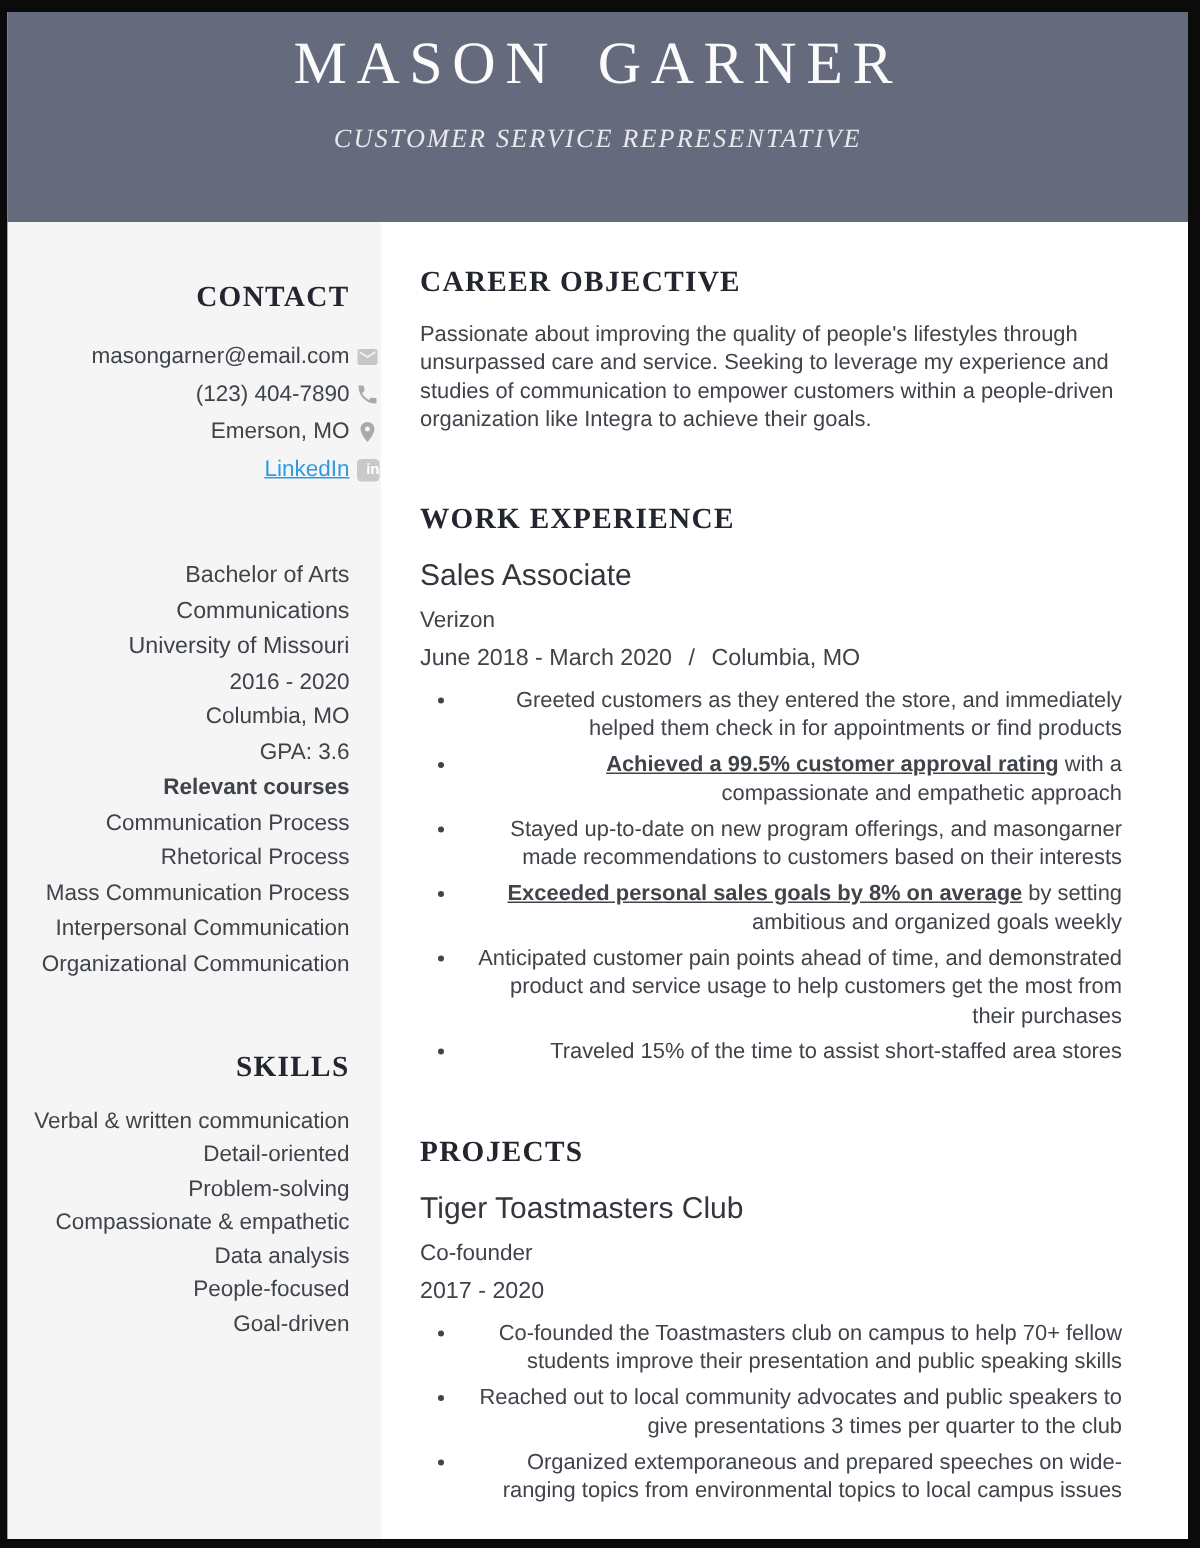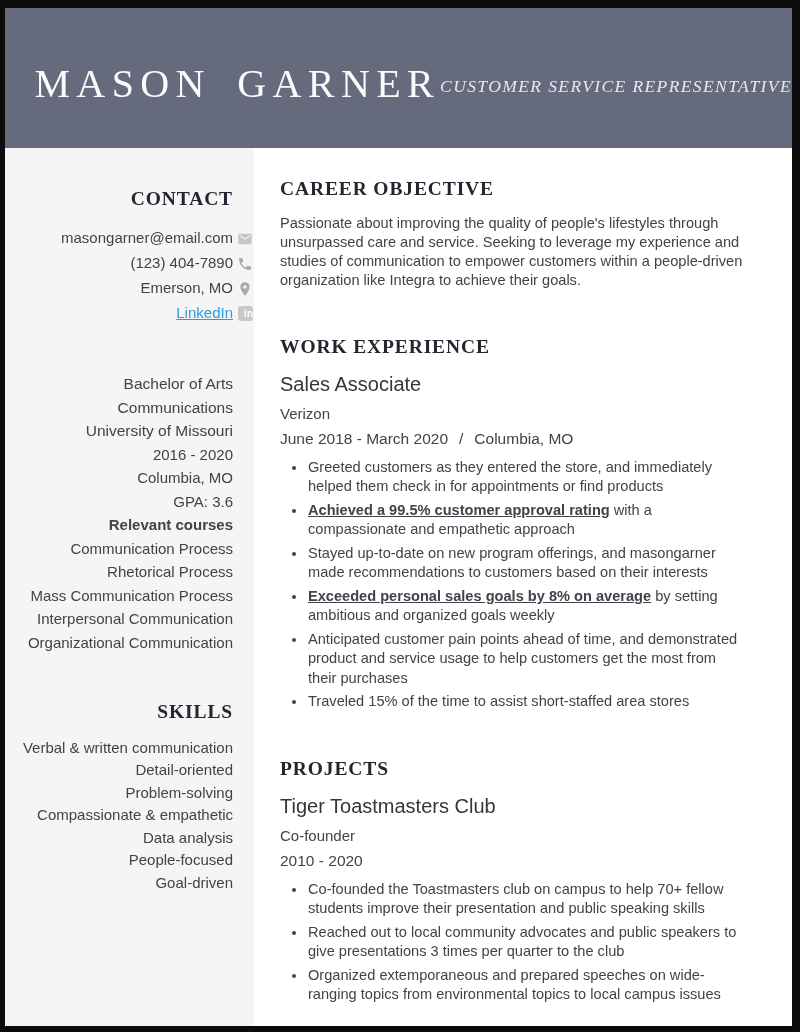--- a/index.html
+++ b/index.html
@@ -12,21 +12,21 @@
   .page {
     position:absolute; left:5px; top:8px; right:8px; bottom:6px;
     background:#ffffff;
     display:flex; flex-direction:column;
     overflow:hidden;
   }
   
   .banner {
     height:140px; flex:0 0 140px;
     background:#656b7d;
-    display:flex; flex-direction:row; align-items:center; justify-content:flex-end;
+    display:flex; flex-direction:column; align-items:center; justify-content:flex-start;
   }
   .cand-name {
     font-family:"Liberation Serif", serif;
     font-size:40px; font-weight:400;
     letter-spacing:0.16em; word-spacing:0.25em;
     color:#fbfbfc; margin-top:10px; white-space:nowrap;
   }
   .cand-title {
     font-family:"Liberation Serif", serif;
     font-style:italic; font-size:17.5px;
@@ -73,21 +73,21 @@
   .courses-label { font-weight:700; }
   .skills-block { margin-top:47px; }
   .skills-list { margin-top:14px; line-height:22.5px; }
   
   .objective-text { margin:15px 0 0; line-height:18.8px; font-size:14.6px; max-width:472px; }
   .work-block, .projects-block { margin-top:46px; }
   .job-title { font-size:20px; color:#33363c; margin-top:15px; line-height:1.2; }
   .company  { font-size:15px; margin-top:9px; line-height:1.2; }
   .date-line { font-size:15.5px; margin-top:7px; line-height:1.2; }
   .date-sep { margin:0 11px; }
-  ul.bullets { margin:9px 0 0; padding-left:27px; max-width:470px; }
+  ul.bullets { margin:9px 0 0; padding-left:27px; max-width:470px;text-align:right; }
   ul.bullets li {
     font-size:14.6px; line-height:19.3px; margin-bottom:4.5px;
     padding-left:1px;
   }
   strong.hl { font-weight:700; text-decoration:underline; }
 </style>
 </head>
 <body>
 
 <div class="page">
@@ -187,21 +187,21 @@
           <li><strong class="hl">Exceeded personal sales goals by 8% on average</strong><span> by setting ambitious and organized goals weekly</span></li>
           <li><span>Anticipated customer pain points ahead of time, and demonstrated product and service usage to help customers get the most from their purchases</span></li>
           <li><span>Traveled 15% of the time to assist short-staffed area stores</span></li>
         </ul>
       </div>
 
       <div class="projects-block">
         <h2>PROJECTS</h2>
         <div class="job-title">Tiger Toastmasters Club</div>
         <div class="company">Co-founder</div>
-        <div class="date-line">2010 - 2020</div>
+        <div class="date-line">2017 - 2020</div>
         <ul class="bullets">
           <li><span>Co-founded the Toastmasters club on campus to help 70+ fellow students improve their presentation and public speaking skills</span></li>
           <li><span>Reached out to local community advocates and public speakers to give presentations 3 times per quarter to the club</span></li>
           <li><span>Organized extemporaneous and prepared speeches on wide-ranging topics from environmental topics to local campus issues</span></li>
         </ul>
       </div>
 
     </div>
   </div>
 </div>

